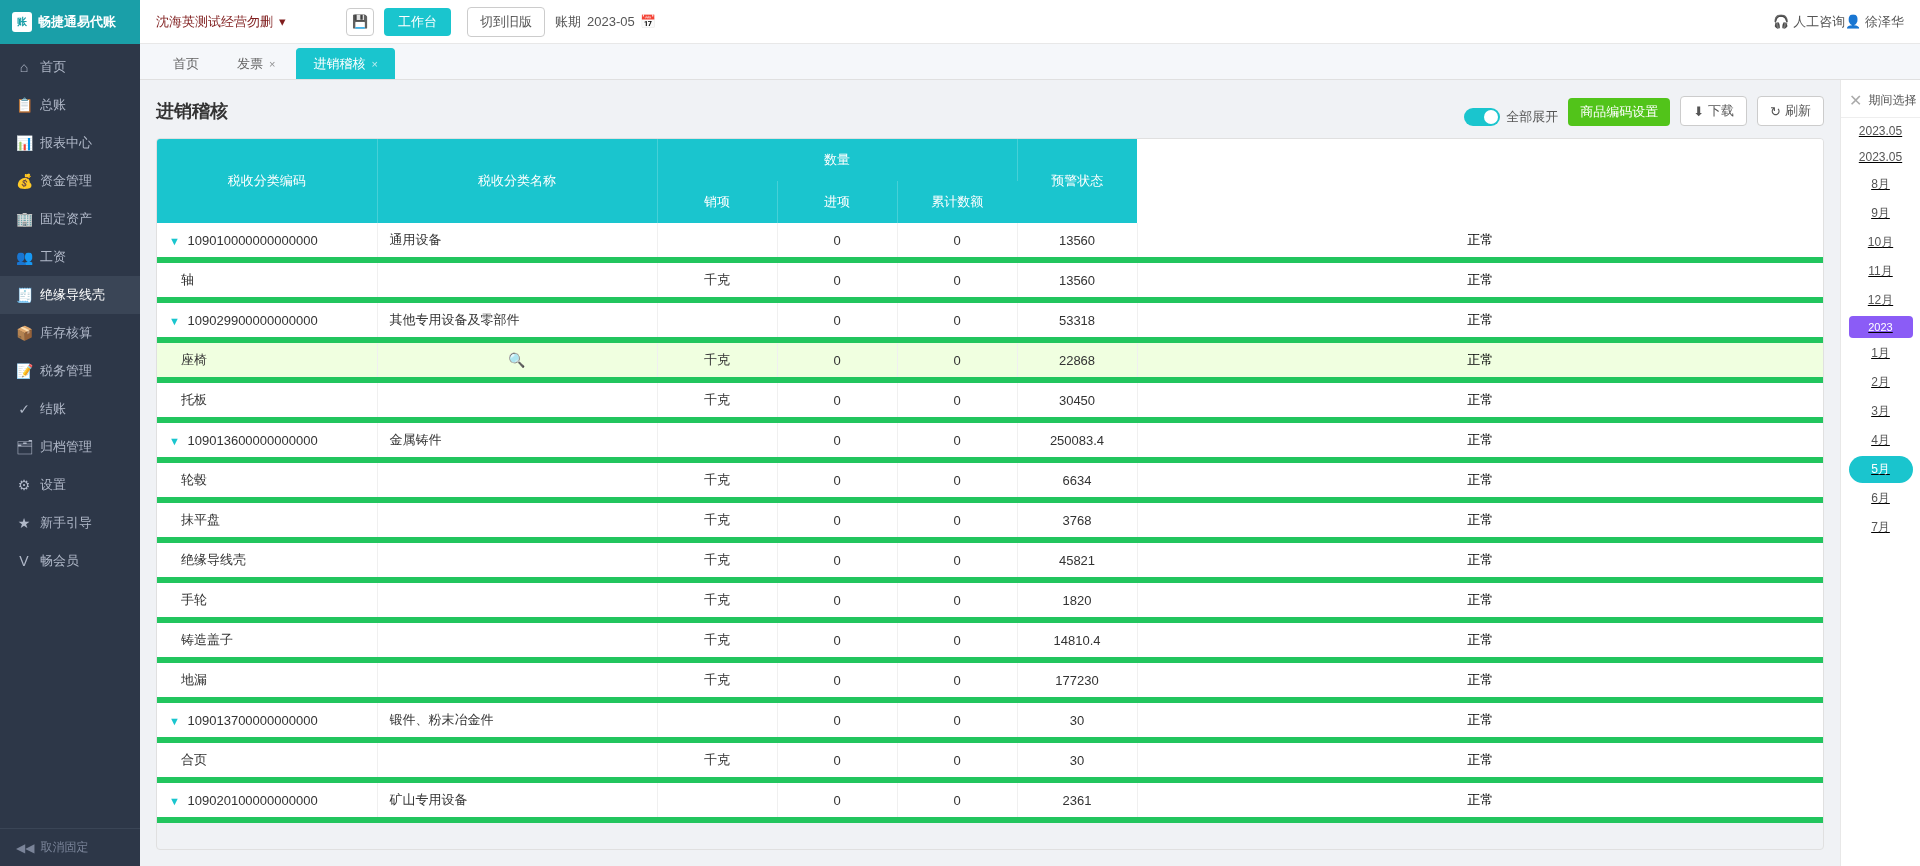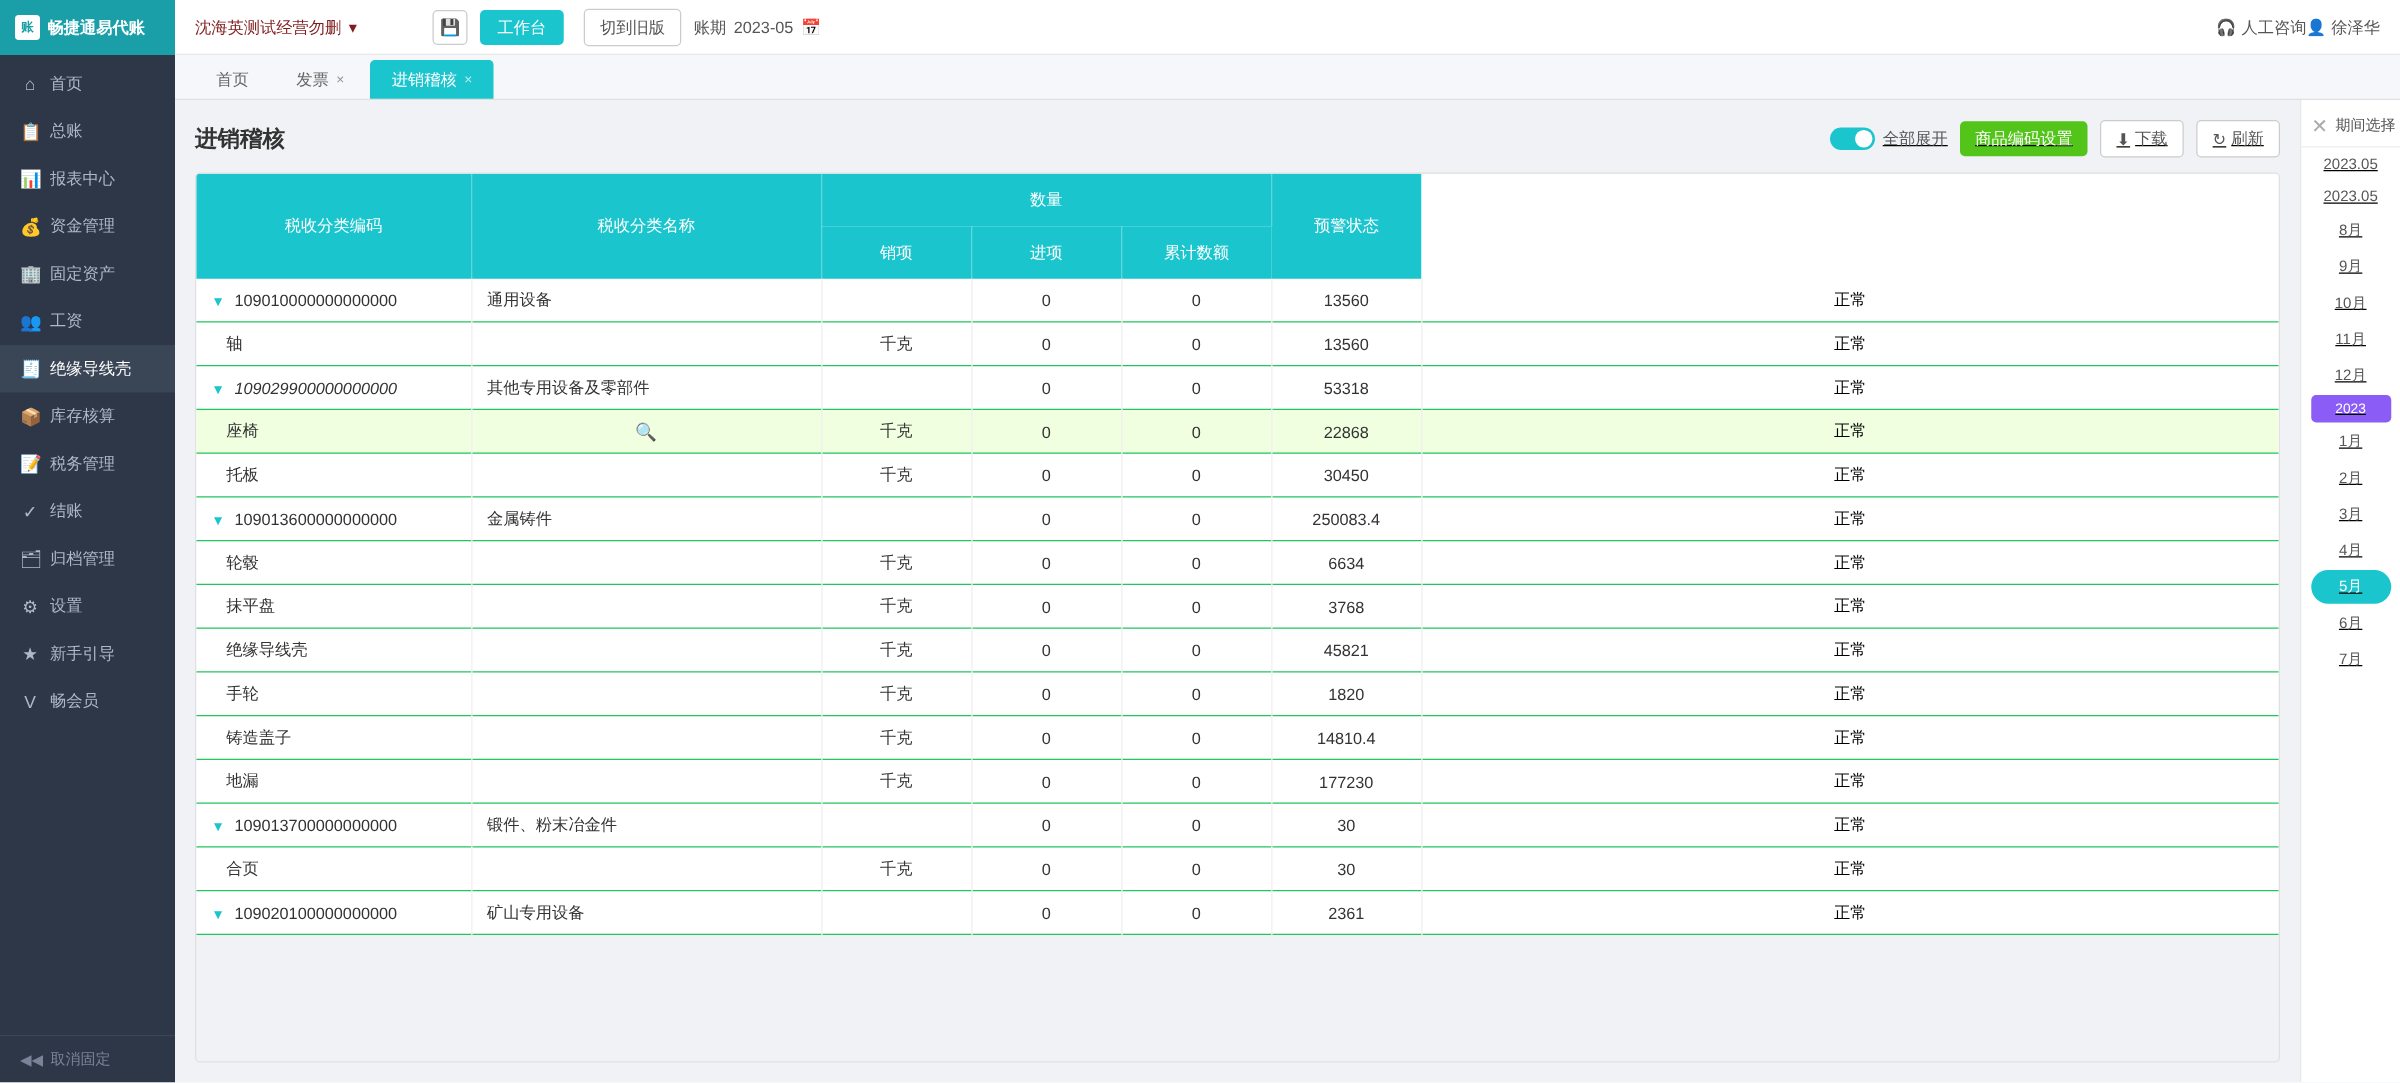--- a/index.html
+++ b/index.html
@@ -186,23 +186,22 @@
       justify-content: space-between;
       margin-bottom: 12px;
     }
     .page-title {
       font-size: 18px;
       color: #333;
       font-weight: bold;
     }
     .header-actions {
       display: flex;
-      align-items: center;
+      align-items: flex-end;
       gap: 10px;
-      text-decoration: underline;
     }
     .toggle-switch {
       display: flex;
       align-items: center;
       gap: 6px;
       font-size: 13px;
       color: #555;
     }
     .switch-track {
       width: 36px; height: 18px;
@@ -272,21 +271,21 @@
     thead th {
       padding: 12px 12px;
       text-align: center;
       font-weight: normal;
       font-size: 13px;
       border-right: 1px solid rgba(255,255,255,0.2);
       white-space: nowrap;
     }
     thead th:last-child { border-right: none; }
     tbody tr {
-      border-bottom: 1px solid #22c55e;
+      border-bottom: 6px solid #22c55e;
     }
     tbody tr.highlighted { background: #f0ffe0; }
     tbody td {
       padding: 8px 12px;
       color: #333;
       font-size: 13px;
       border-right: 1px solid #f0f0f0;
     }
     tbody td:last-child { border-right: none; }
     .td-center { text-align: center; }
@@ -537,21 +536,21 @@
               <tr>
     <td class="indent">轴</td>
     <td></td>
     <td class="td-center">千克</td>
     <td class="td-center">0</td>
     <td class="td-center">0</td>
     <td class="td-center">13560</td>
     <td class="td-center status-normal">正常</td>
   </tr>
               <tr>
-    <td style="white-space:nowrap;font-style:italic;">
+    <td style="white-space:nowrap;">
       <span class="expand-icon">▼</span>
       <span>109029900000000000</span>
     </td>
     <td>其他专用设备及零部件</td>
     <td class="td-center"></td>
     <td class="td-center">0</td>
     <td class="td-center">0</td>
     <td class="td-center">53318</td>
     <td class="td-center status-normal">正常</td>
   </tr>

